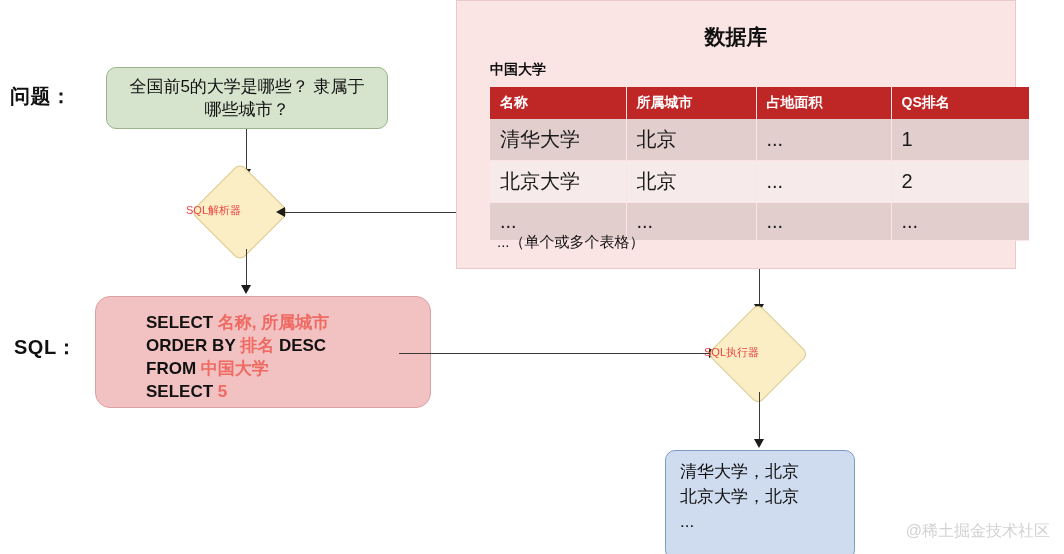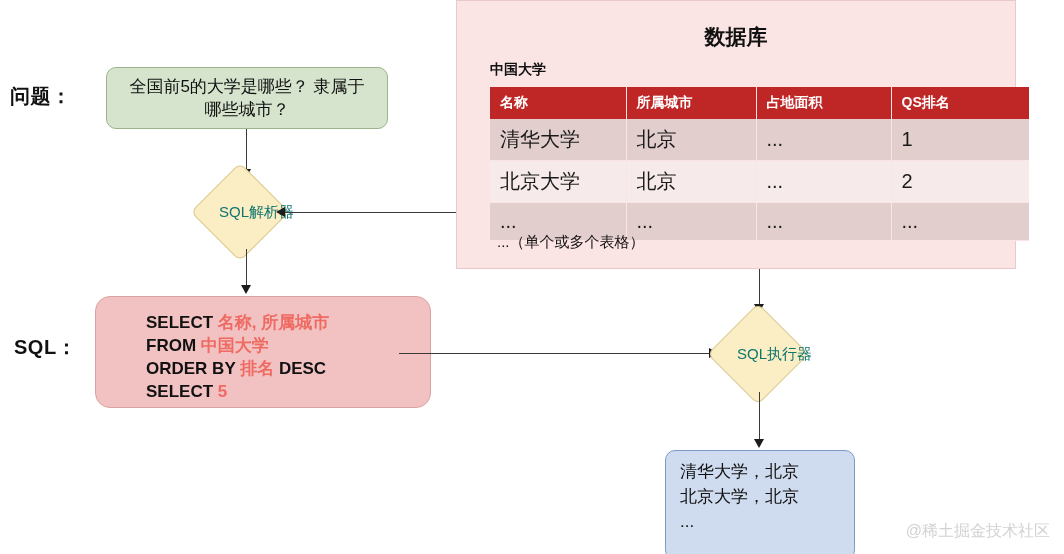--- a/index.html
+++ b/index.html
@@ -57,24 +57,24 @@
   .diamond {
     position: absolute;
     background: #fbeec4;
     border: 1px solid #d8c98e;
     transform: rotate(45deg);
     border-radius: 7px;
     box-sizing: border-box;
   }
   .diamond-label {
     position: absolute;
-    font-size: 15px;
-    color: #0f766e;
-    white-space: nowrap;
-    text-align: right;
+    font-size: 11px;
+    color: #ef4444;
+    white-space: nowrap;
+    text-align: left;
   }
   #diamond-parser      { left: 205px; top: 177px; width: 70px; height: 70px; }
   #diamond-parser-label{ left: 186px; top: 203px; width: 108px; }
   #diamond-executor      { left: 722px; top: 318px; width: 72px; height: 72px; }
   #diamond-executor-label{ left: 704px; top: 345px; width: 108px; }
 
   
   #sql-box {
     position: absolute;
     left: 95px;
@@ -254,24 +254,24 @@
   <div class="arrow arrow-down" style="left:241px; top:285px;"></div>
 
   <div class="conn-h" style="left:283px; top:212px; width:173px;"></div>
   <div class="arrow arrow-left" style="left:276px; top:207px;"></div>
 
   <div id="sql-box">
     <div class="sql-line">
       <span>SELECT </span><span class="sql-ident">名称, 所属城市</span><span></span>
     </div>
     <div class="sql-line">
-      <span>FROM </span><span class="sql-ident">中国大学</span><span></span>
+      <span>ORDER BY </span><span class="sql-ident">排名</span><span> DESC</span>
     </div>
     <div class="sql-line">
-      <span>ORDER BY </span><span class="sql-ident">排名</span><span> DESC</span>
+      <span>FROM </span><span class="sql-ident">中国大学</span><span></span>
     </div>
     <div class="sql-line">
       <span>SELECT </span><span class="sql-ident">5</span><span></span>
     </div>
   </div>
 
   <div class="conn-h" style="left:399px; top:353px; width:313px;"></div>
   <div class="arrow arrow-right" style="left:709px; top:348px;"></div>
 
   <div id="db-panel">

